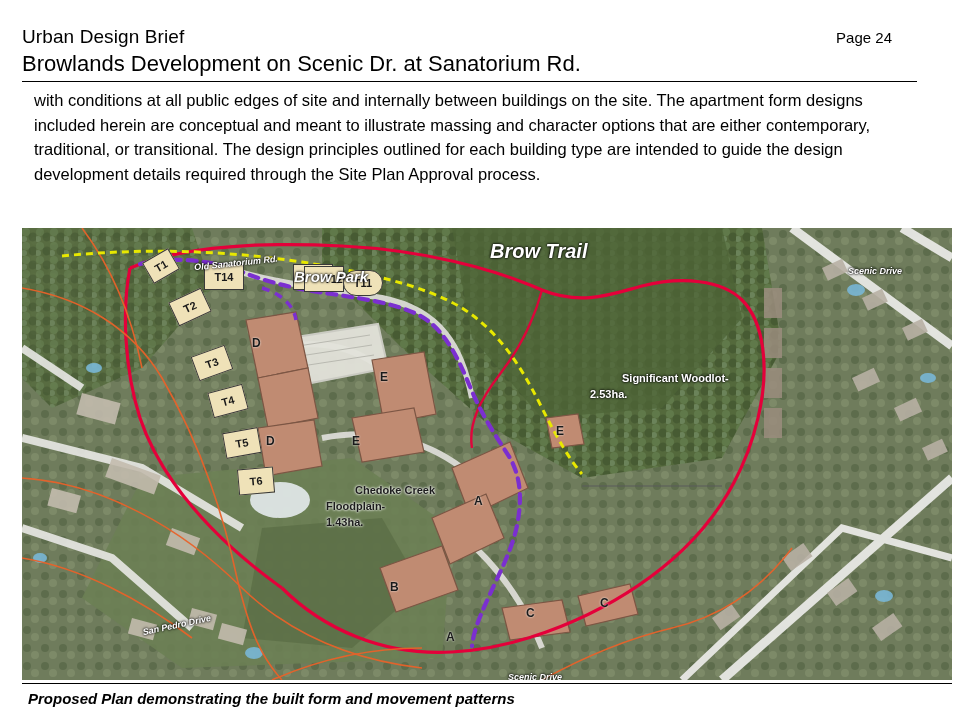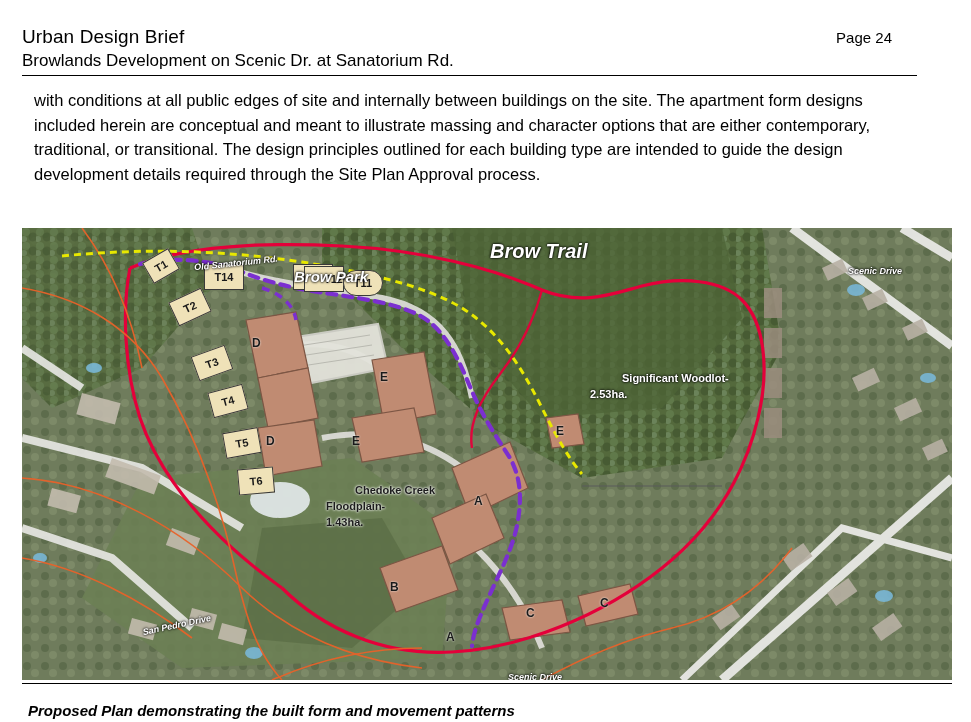--- a/index.html
+++ b/index.html
@@ -38,21 +38,21 @@
     letter-spacing: 0.1px;
     color: #000;
   }
   .page-label {
     font-size: 15px;
     color: #000;
     padding-right: 30px;
     margin-left: 16px;
   }
   .doc-subtitle {
-    font-size: 17px;
+    font-size: 22px;
     font-weight: 400;
     margin-top: 3px;
     color: #000;
   }
   .header-rule {
     border: none;
     border-top: 1.3px solid #000;
     margin: 4px 0 0 0;
     width: 895px;
   }
@@ -78,21 +78,20 @@
     background: #cfd3c6;
   }
   .figure-caption {
     position: absolute;
     left: 28px;
     top: 690px;
     font-size: 15px;
     font-style: italic;
     font-weight: bold;
     color: #000;
-    margin-top: 12px;
   }
   .caption-rule {
     position: absolute;
     left: 22px;
     top: 683px;
     width: 930px;
     border-top: 1.2px solid #000;
   }
 
   

